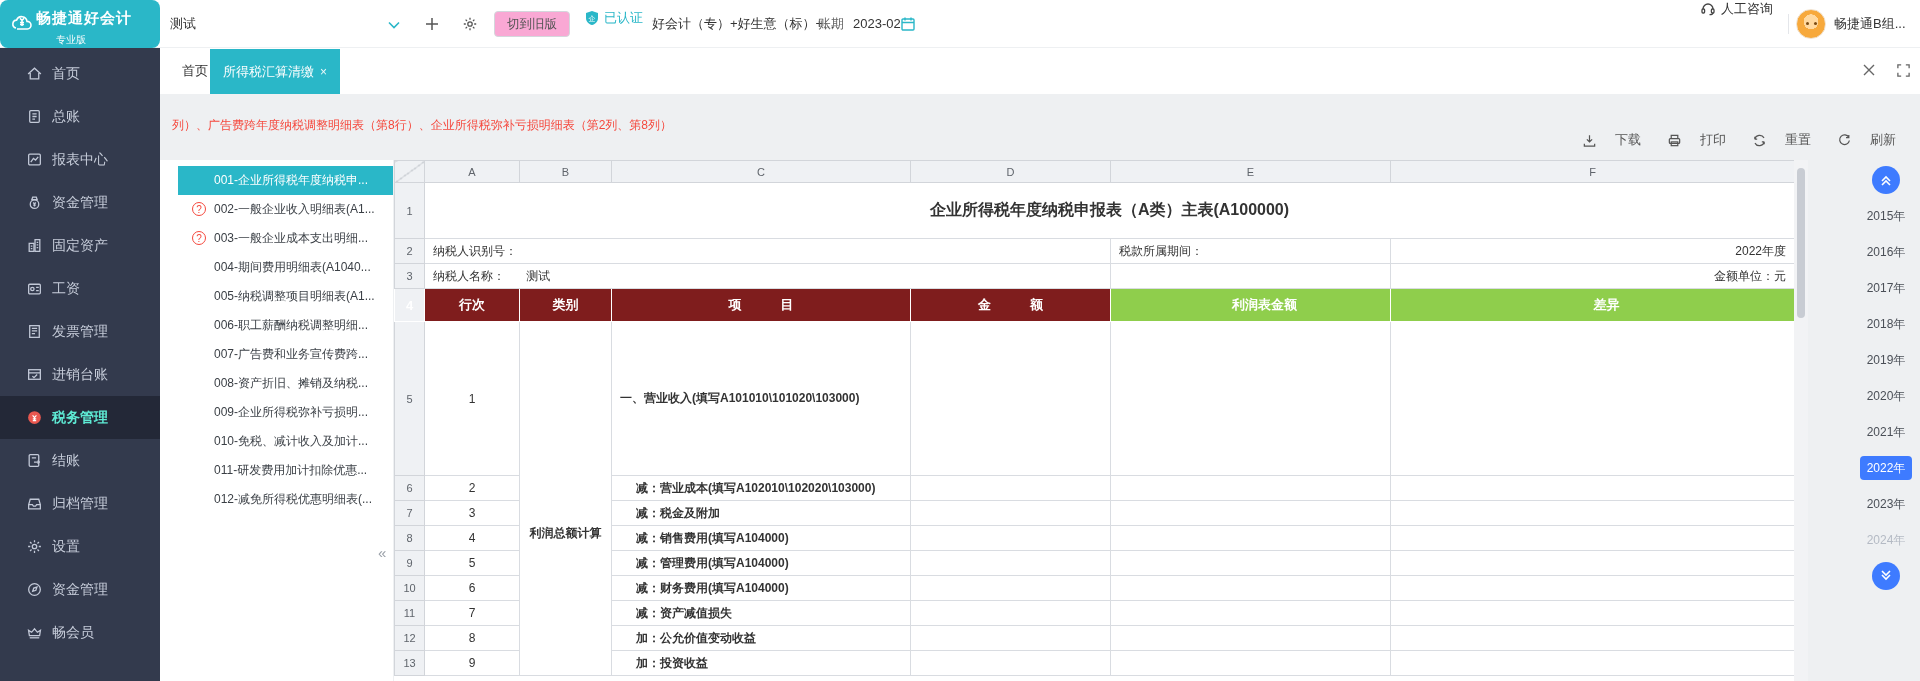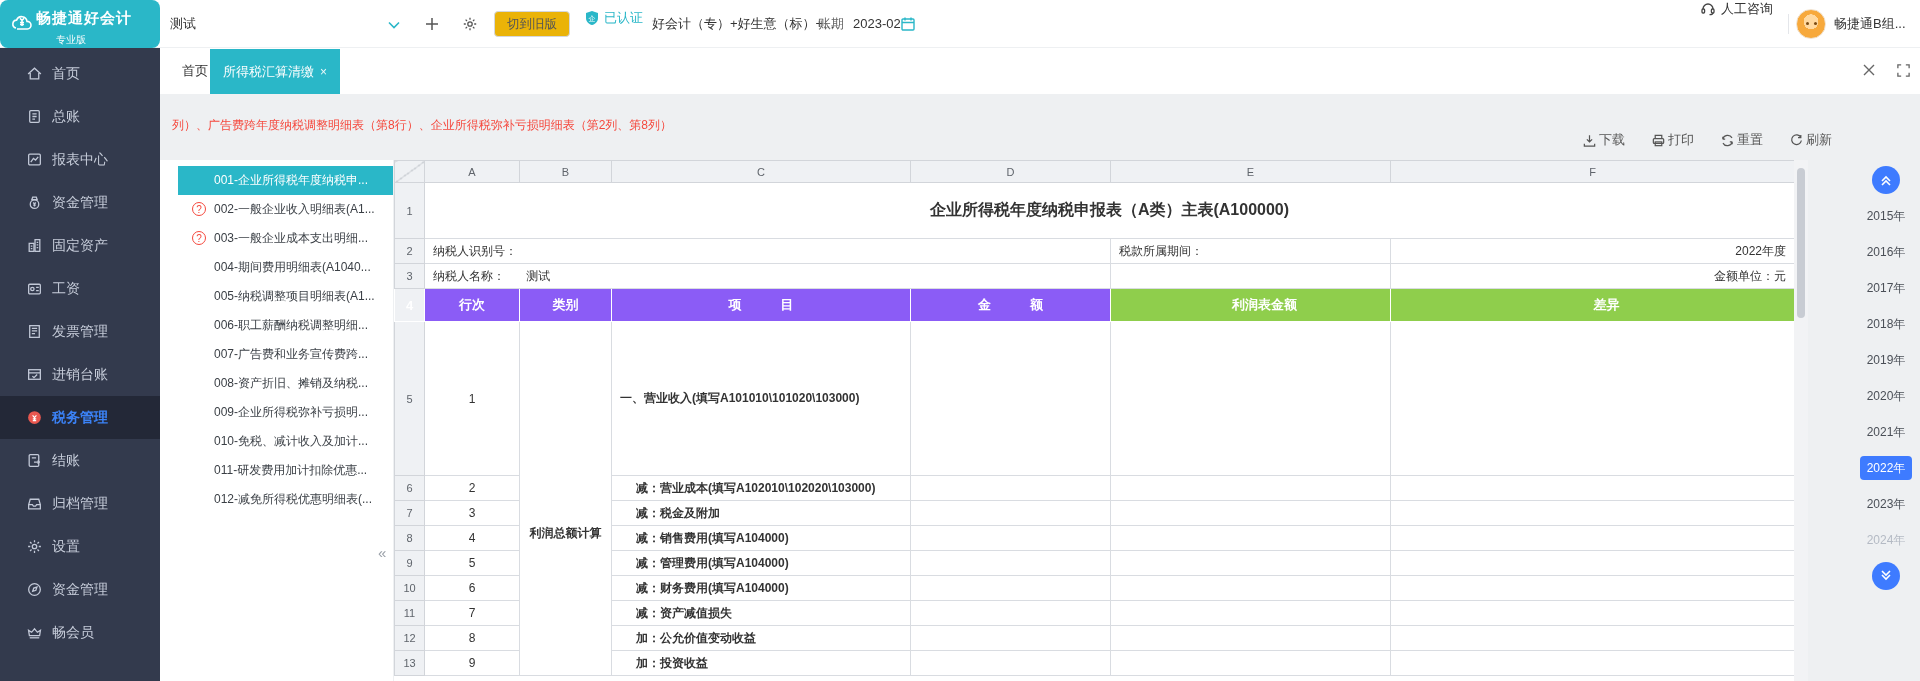--- a/index.html
+++ b/index.html
@@ -8,70 +8,70 @@
   svg { display:block; }
 
   
   .topbar { position:absolute; left:0; top:0; width:1920px; height:48px; background:#fff; border-bottom:1px solid #eef0f2; z-index:5; }
   .logo { position:absolute; left:0; top:0; width:160px; height:48px; background:#2ab7c8; color:#fff;border-radius:8px; }
   .logo-cloud { position:absolute; left:10px; top:12px; }
   .logo-title { position:absolute; left:36px; top:9px; font-size:15px; font-weight:700; letter-spacing:1px; }
   .logo-sub { position:absolute; left:56px; top:33px; font-size:10px; opacity:.95; }
   .company { position:absolute; left:170px; top:0; height:48px; line-height:48px; font-size:13px; color:#333; width:210px; cursor:pointer; }
   .tb-ic { position:absolute; top:16px; }
-  .btn-old { position:absolute; left:494px; top:11px; height:26px; padding:0 12px; border:1px solid #d4d7dc; border-radius:4px; background:#eab308; font-size:12.5px; color:#555; line-height:24px; }
+  .btn-old { position:absolute; left:494px; top:11px; height:26px; padding:0 12px; border:1px solid #d4d7dc; border-radius:4px; background:#f9a8d4; font-size:12.5px; color:#555; line-height:24px; }
   .badge { position:absolute; left:584px; top:0; height:36px; display:flex; align-items:center; gap:4px; color:#2ab7c8; font-size:13px; }
   .products { position:absolute; left:652px; top:0; height:48px; line-height:48px; font-size:13px; color:#333; }
   .period-label { position:absolute; left:818px; top:0; height:48px; line-height:48px; font-size:13px; color:#666; }
   .period-value { position:absolute; left:853px; top:0; height:48px; line-height:48px; font-size:13px; color:#333; }
   .support { position:absolute; left:1700px; top:0; height:48px; display:flex; align-items:flex-start; gap:5px; font-size:13px; color:#333; }
   .tb-divider { position:absolute; left:1788px; top:14px; width:1px; height:20px; background:#e4e6ea; }
   .avatar { position:absolute; left:1796px; top:9px; width:30px; height:30px; border-radius:50%;
     background:radial-gradient(circle at 50% 42%, #ffd9a0 0 34%, #f7a93c 35% 100%); border:1px solid #f0e2cf; }
   .avatar::after{ content:""; position:absolute; left:9px; top:12px; width:3px; height:3px; border-radius:50%; background:#7a4a12; box-shadow:8px 0 0 #7a4a12; }
   .username { position:absolute; left:1834px; top:0; height:48px; line-height:48px; font-size:13px; color:#333; width:80px; overflow:hidden; white-space:nowrap; }
 
   
   .sidebar { position:absolute; left:0; top:48px; width:160px; height:633px; background:#333a4d; padding-top:4px; }
   .sb-item { position:relative; height:43px; color:#c6ccd9; font-size:14px; cursor:pointer; }
   .sb-item .sb-ic { position:absolute; left:26px; top:13px; }
   .sb-item .sb-label { position:absolute; left:52px; top:0; line-height:43px; }
-  .sb-item.active { background:#232837; color:#3b82f6; font-weight:700; }
+  .sb-item.active { background:#232837; color:#5eead4; font-weight:700; }
 
   
   .tabrow { position:absolute; left:160px; top:48px; width:1760px; height:46px; background:#fff; }
   .tab-home { position:absolute; left:12px; top:0; height:46px; line-height:46px; font-size:13px; color:#333; padding:0 10px; cursor:pointer; }
   .tab-active { position:absolute; left:50px; top:1px; height:45px; width:130px; background:#2ab7c8; color:#fff; font-size:13px; display:flex; align-items:center; justify-content:center; gap:6px; cursor:pointer; }
   .tab-x { font-size:12px; opacity:.9; }
   .win-ic { position:absolute; top:15px; color:#666; cursor:pointer; }
 
   
   .notice { position:absolute; left:172px; top:116px; width:840px; font-size:12px; line-height:18px; color:#f5483d; }
   .toolbar { position:absolute; left:1582px; top:131px; display:flex; gap:26px; }
-  .tool-btn { display:flex; align-items:center; gap:2px; font-size:13px; color:#555; cursor:pointer; }
+  .tool-btn { display:flex; align-items:center; gap:18px; font-size:13px; color:#555; cursor:pointer; }
 
   
   .formlist { position:absolute; left:160px; top:160px; width:233px; height:521px; background:#fff; padding-top:6px; }
   .fl-item { position:relative; height:29px; margin-left:18px; padding-left:36px; line-height:29px; font-size:12px; color:#3a3f45; white-space:nowrap; overflow:hidden; cursor:pointer; }
   .fl-item.selected { background:#2ab7c8; color:#fff; }
   .warn-ic { position:absolute; left:14px; top:7px; width:14px; height:14px; border:1px solid #f5483d; border-radius:50%; color:#f5483d; font-size:10px; line-height:13px; text-align:center; background:#fff; }
   .collapse { position:absolute; left:378px; top:544px; font-size:15px; color:#9aa0a8; cursor:pointer; }
 
   
   .sheet { position:absolute; left:394px; top:160px; width:1414px; height:521px; background:#fff; overflow:hidden; }
   table { border-collapse:collapse; table-layout:fixed; width:1400px; font-size:12px; color:#333; }
   td { border:1px solid #d9dce1; padding:0 8px; background:#fff; overflow:hidden; white-space:nowrap; height:25px; }
   td.cn { background:#eff1f4; color:#5f646b; text-align:center; border-color:#d2d5da; font-size:11px; padding:0; }
   tr.r-letters td { height:22px; }
   td.corner { background:#eff1f4 linear-gradient(to bottom right, transparent 48.5%, #c6cad0 48.5%, #c6cad0 51.5%, transparent 51.5%); }
   tr.r-title td { height:56px; }
   .titlecell { text-align:center; font-weight:700; font-size:16px; }
   tr.r-info td { height:25px; }
   tr.r-head td { height:33px; color:#fff; font-weight:700; text-align:center; font-size:13px; border:1px solid #fff; }
-  td.hc { background:#8b5cf6; }
+  td.hc { background:#7f1d1d; }
   td.hg { background:#8fce4c;padding-left:36px; }
   tr.r-tall td { height:154px; }
   td.linecell { text-align:center; }
   td.item { font-weight:700; }
   td.indent { padding-left:24px; }
   td.bcat { font-weight:700; text-align:center; vertical-align:middle; padding-top:70px; white-space:normal; }
   td.tr { text-align:right; }
   .vscroll { position:absolute; right:0; top:0; width:14px; height:521px; background:#f2f3f5; }
   .vthumb { position:absolute; left:3px; top:8px; width:8px; height:150px; background:#c8ccd3; border-radius:4px; cursor:grab; }
 

